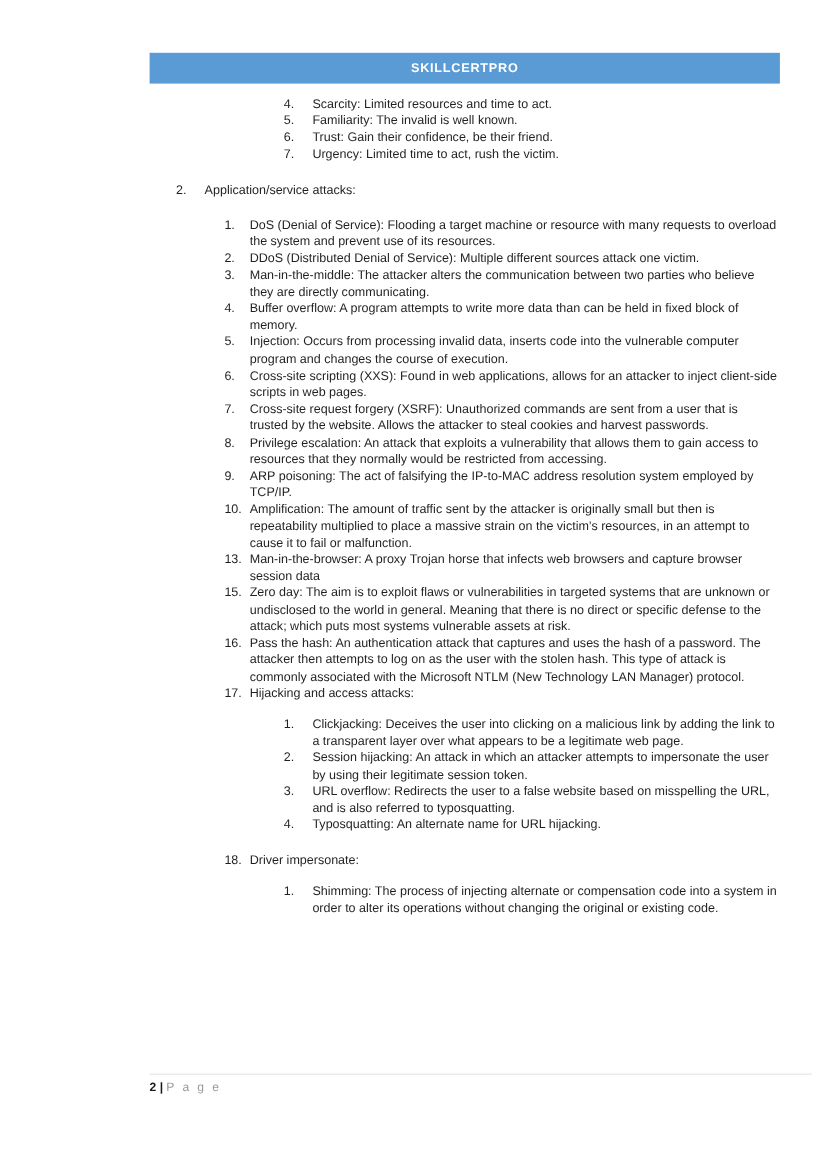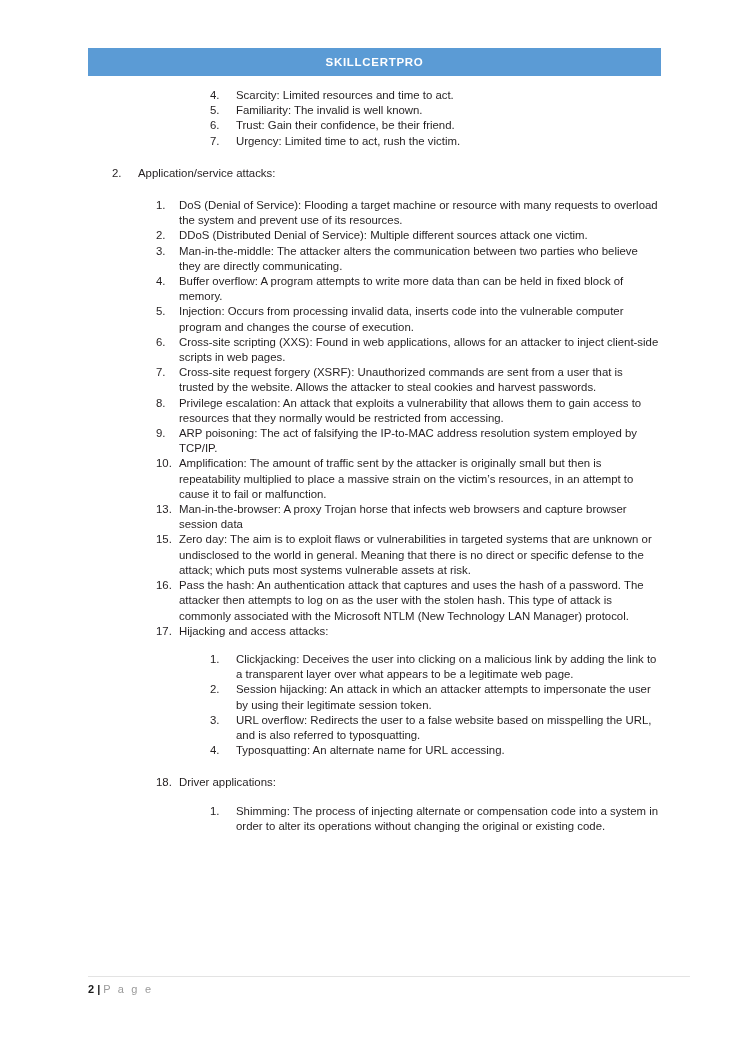--- a/index.html
+++ b/index.html
@@ -13,20 +13,21 @@
     position: relative;
     font-family: "Liberation Sans", sans-serif;
     color: #231f20;
     overflow: hidden;
   }
 
   .page {
     position: absolute;
     inset: 0;
     background: #ffffff;
+    margin-left: 48px;
   }
 
   
   .header-banner {
     position: absolute;
     left: 88px;
     top: 48px;
     width: 573px;
     height: 28px;
     background: #5b9bd5;
@@ -221,29 +222,29 @@
       <div class="li lvl3">
         <span class="num">2.</span>
         <span class="txt">Session hijacking: An attack in which an attacker attempts to impersonate the user by using their legitimate session token.</span>
       </div>
       <div class="li lvl3">
         <span class="num">3.</span>
         <span class="txt">URL overflow: Redirects the user to a false website based on misspelling the URL, and is also referred to typosquatting.</span>
       </div>
       <div class="li lvl3">
         <span class="num">4.</span>
-        <span class="txt">Typosquatting: An alternate name for URL accessing.</span>
+        <span class="txt">Typosquatting: An alternate name for URL hijacking.</span>
       </div>
     </div>
 
     <div class="gap-lg"></div>
 
     <div class="li lvl2">
       <span class="num">18.</span>
-      <span class="txt">Driver applications:</span>
+      <span class="txt">Driver impersonate:</span>
     </div>
 
     <div class="gap-md"></div>
 
     <div>
       <div class="li lvl3">
         <span class="num">1.</span>
         <span class="txt">Shimming: The process of injecting alternate or compensation code into a system in order to alter its operations without changing the original or existing code.</span>
       </div>
     </div>

